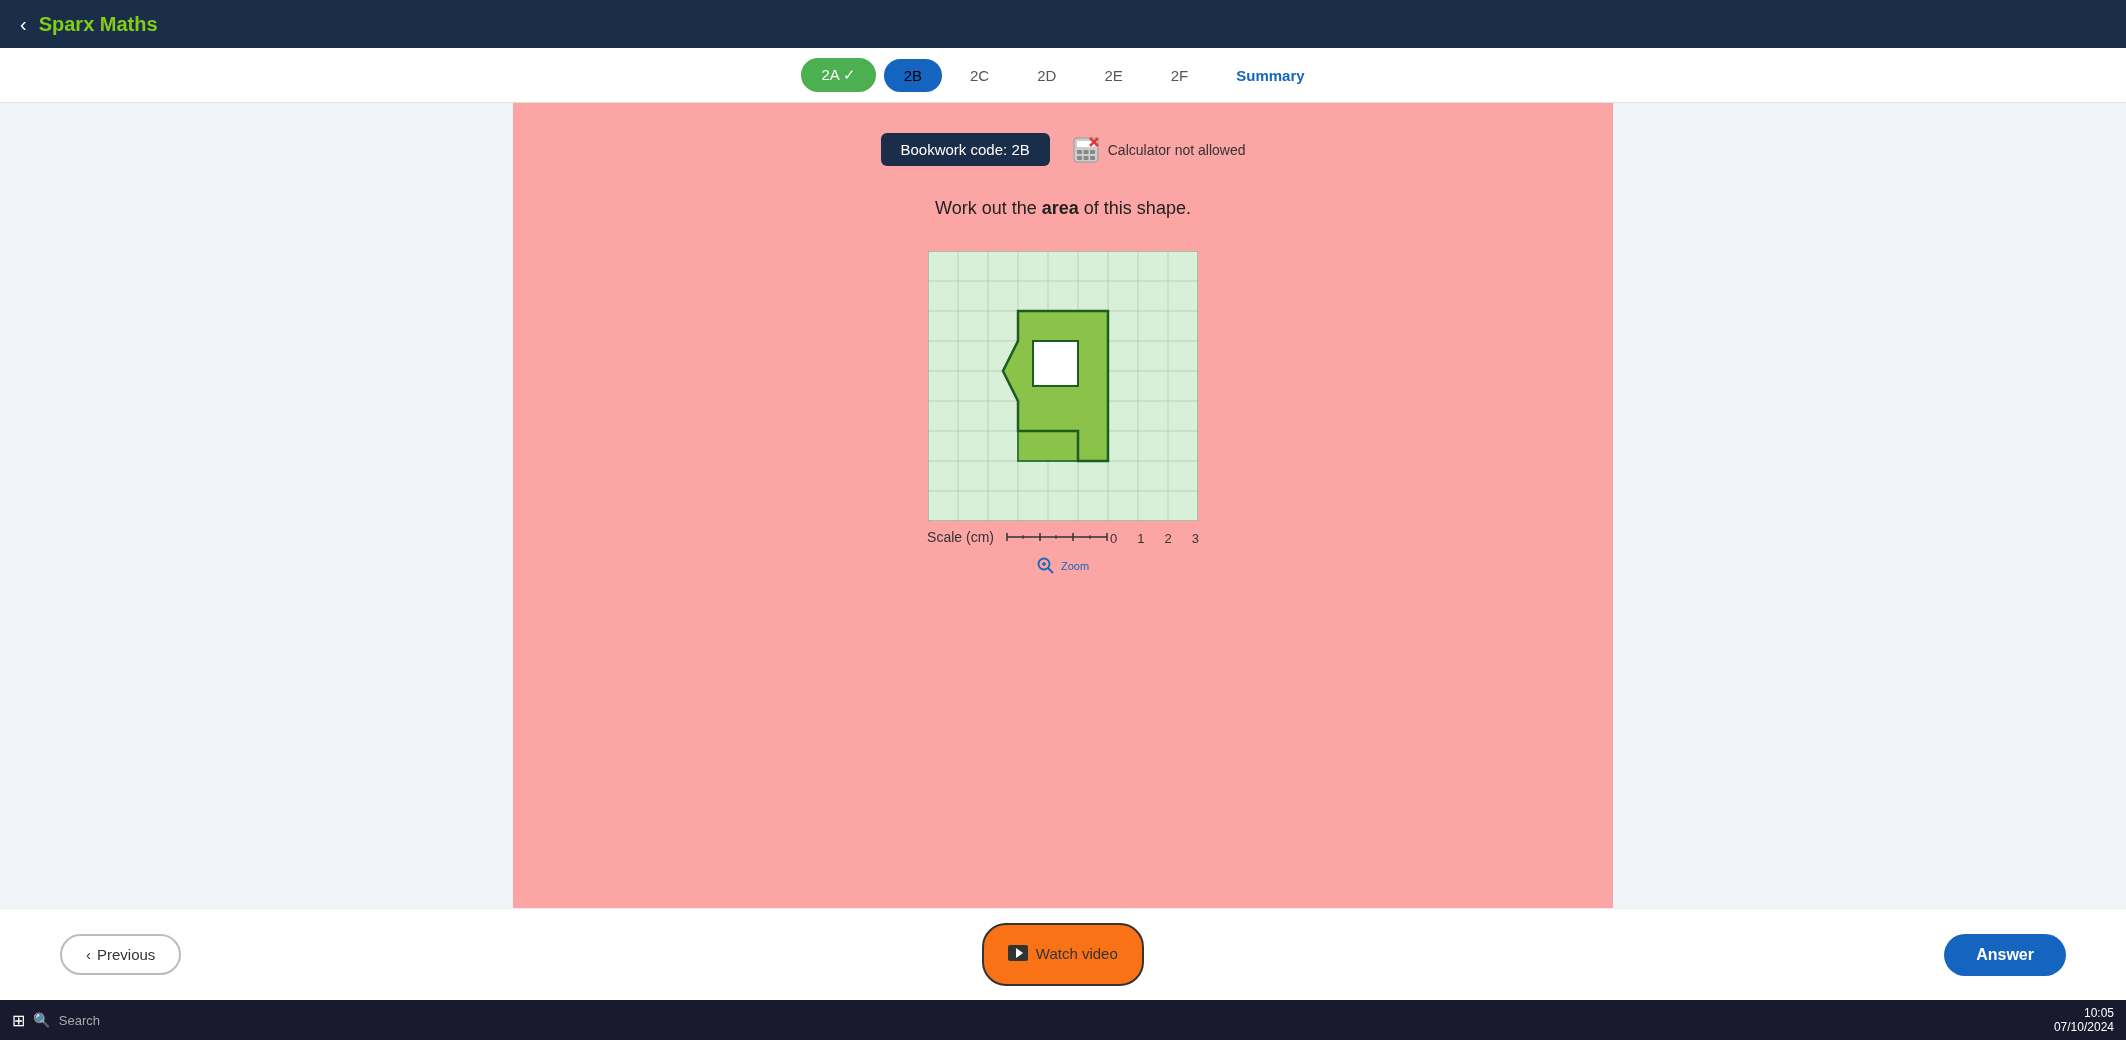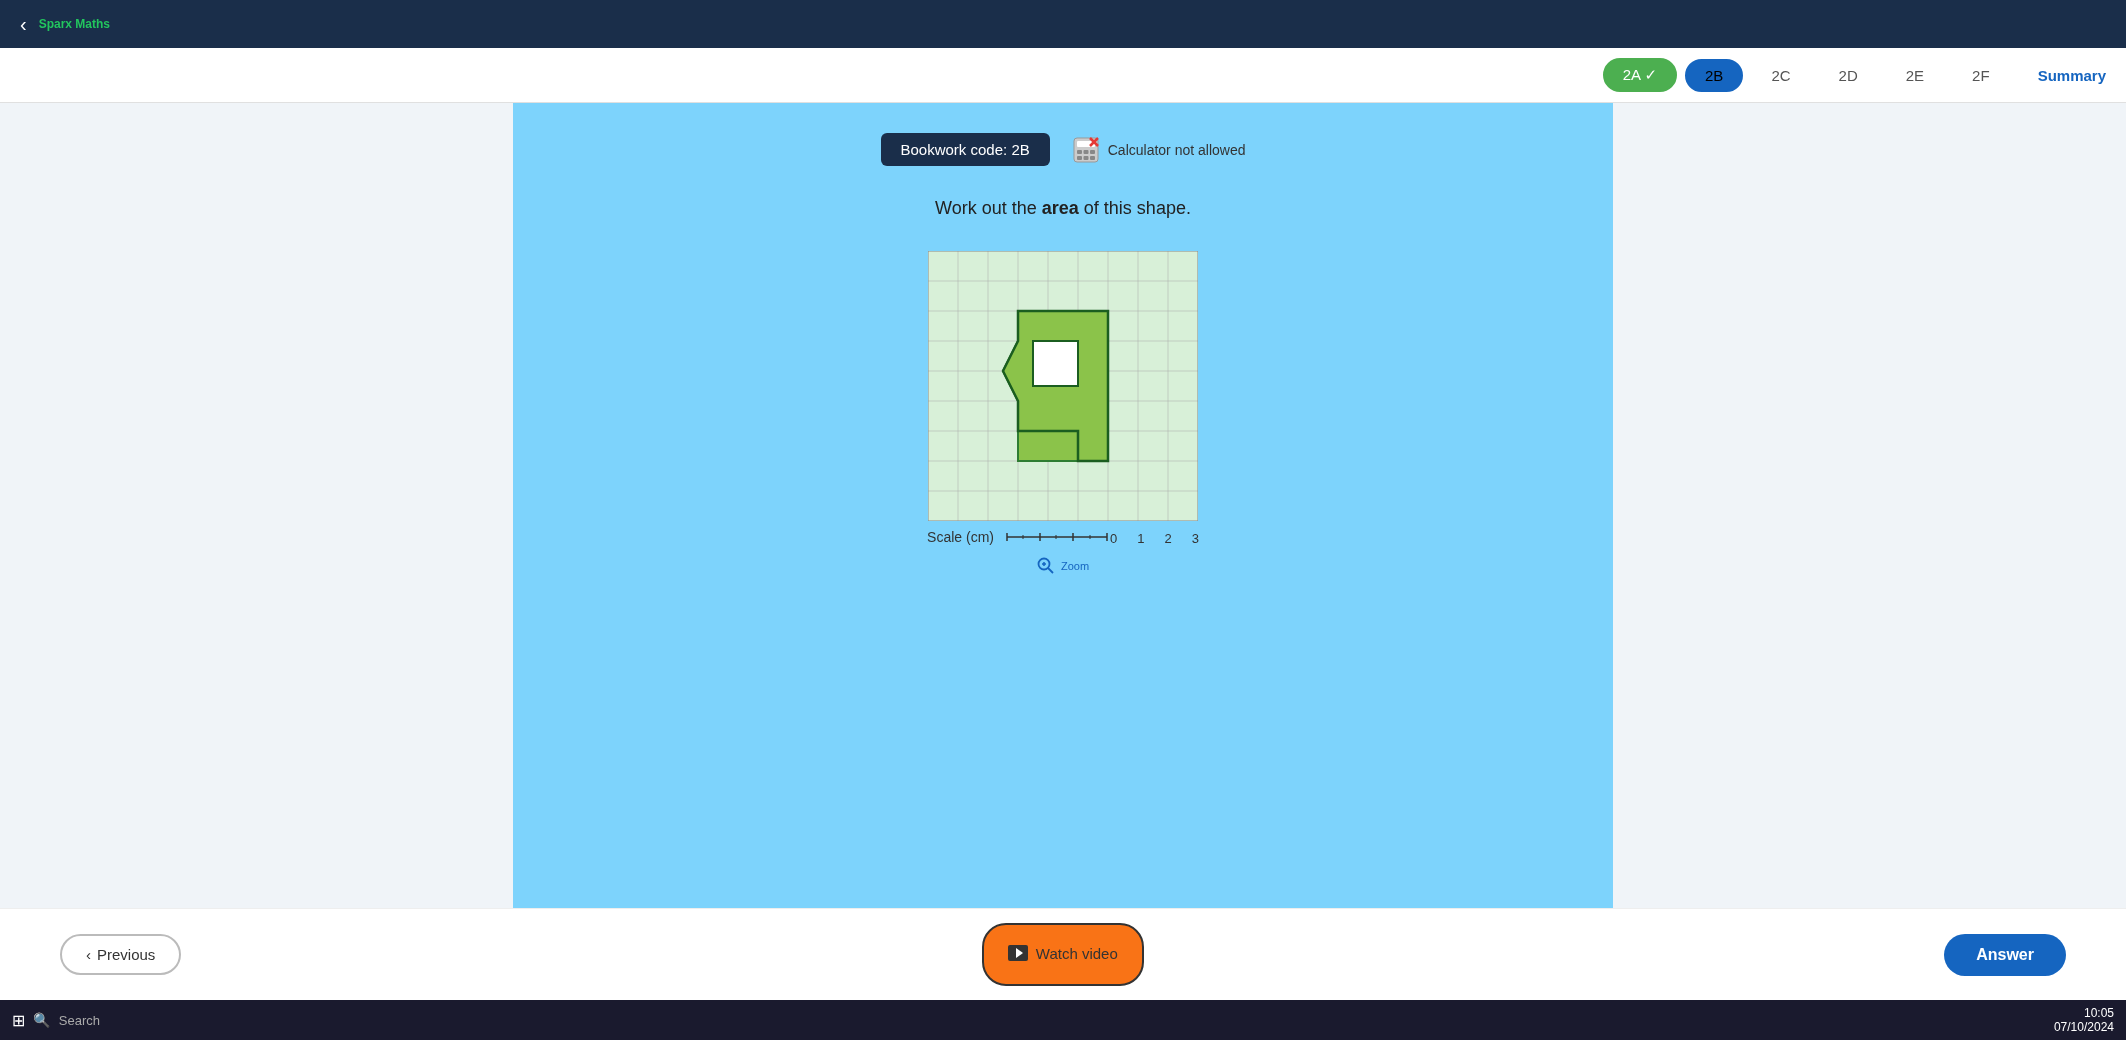--- a/index.html
+++ b/index.html
@@ -22,33 +22,33 @@
       gap: 12px;
     }
     .back-arrow {
       color: white;
       font-size: 20px;
       cursor: pointer;
       display: flex;
       align-items: center;
     }
     .brand-name {
-      font-size: 12px;
+      font-size: 20px;
       font-weight: 600;
-      color: #22c55e;
+      color: #84cc16;
     }
 
     
     .tab-bar {
       background: white;
       display: flex;
-      justify-content: flex-end;
+      justify-content: center;
       align-items: center;
       gap: 8px;
-      padding: 10px 0;
+      padding: 10px 16px;
       border-bottom: 1px solid #e0e0e0;
     }
     .tab {
       padding: 6px 18px;
       border-radius: 20px;
       font-size: 15px;
       cursor: pointer;
       border: 2px solid transparent;
       font-weight: 500;
       color: #555;
@@ -69,21 +69,21 @@
       font-weight: 600;
       background: transparent;
     }
     .tab:not(.completed):not(.active):not(.summary) {
       color: #555;
     }
 
     
     .main-content {
       flex: 1;
-      background: #7dd3fc;
+      background: #fca5a5;
       margin: 0 auto;
       width: 100%;
       max-width: 1100px;
       padding: 20px 40px 80px;
       position: relative;
     }
 
     
     .info-row {
       display: flex;

